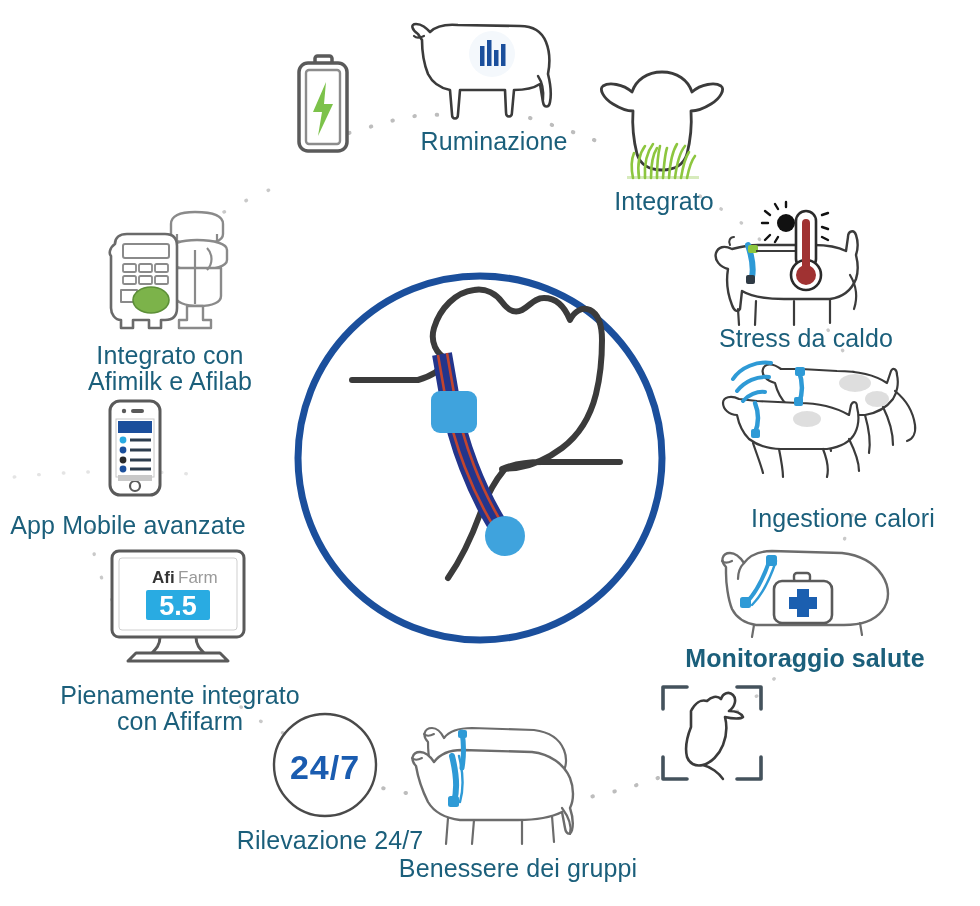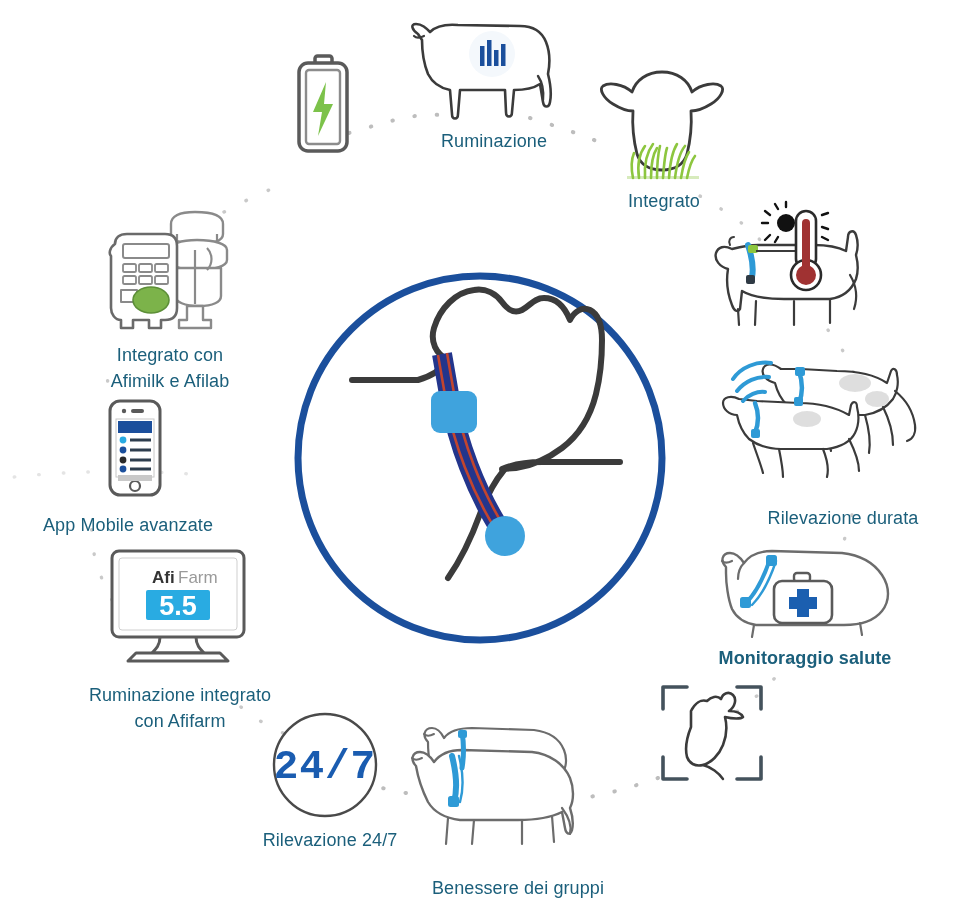--- a/index.html
+++ b/index.html
@@ -21,41 +21,41 @@
   }
   .layer {
     position: absolute;
     left: 0; top: 0;
     width: 980px;
     height: 906px;
   }
   .label {
     position: absolute;
     color: #1b5f7b;
-    font-size: 18px;
+    font-size: 25px;
     line-height: 26px;
     letter-spacing: 0.1px;
     text-align: center;
     white-space: pre;
     transform: translateX(-50%);
     font-family: "Liberation Sans", sans-serif;
   }
   .node {
     position: absolute;
     transform: translate(-50%, -50%);
   }
   .node svg { display: block; overflow: visible; }
   .center-badge {
     position: absolute;
     transform: translate(-50%, -50%);
     font-weight: bold;
     color: #1a5cb0;
-    font-size: 41px;
+    font-size: 34px;
     letter-spacing: 1px;
-    font-family: Liberation Mono, monospace;
+    font-family: Liberation Sans, sans-serif;
   }
 </style>
 </head>
 <body>
 
 <div id="stage">
 
   <svg class="layer" viewBox="0 0 980 906">
     <defs>
       <style>
@@ -381,23 +381,24 @@
         <rect x="40" y="68" width="13" height="8" rx="1.6"></rect>
         <rect x="56" y="68" width="13" height="8" rx="1.6"></rect>
       </g>
       <path fill="none" stroke="#8a8a8a" stroke-width="2" stroke-linejoin="round" d="M22,82 L38,82 L38,94 L22,94 Z"></path>
       <ellipse cx="52" cy="92" rx="18" ry="13" fill="#7cb34a" stroke="#5d8f38" stroke-width="1.6"></ellipse>
     </svg>
   </div>
 
   <div class="label" style="left:494px; top:128px;">Ruminazione</div>
   <div class="label" style="left:664px; top:188px;">Integrato</div>
-  <div class="label" style="left:843px; top:505px;">Rilevazione durata</div>
+  <div class="label" style="left:806px; top:325px;">Stress da caldo</div>
+  <div class="label" style="left:843px; top:505px;">Ingestione calori</div>
   <div class="label" style="left:805px; top:645px;font-weight:bold;">Monitoraggio salute</div>
-  <div class="label" style="left:518px; top:855px;margin-top:20px;">Benessere dei gruppi</div>
+  <div class="label" style="left:518px; top:855px;">Benessere dei gruppi</div>
   <div class="label" style="left:330px; top:827px;">Rilevazione 24/7</div>
-  <div class="label" style="left:180px; top:682px;">Ruminazione integrato
+  <div class="label" style="left:180px; top:682px;">Pienamente integrato
 con Afifarm</div>
   <div class="label" style="left:128px; top:512px;">App Mobile avanzate</div>
   <div class="label" style="left:170px; top:342px;">Integrato con
 Afimilk e Afilab</div>
 
 </div>
 
 </body></html>

